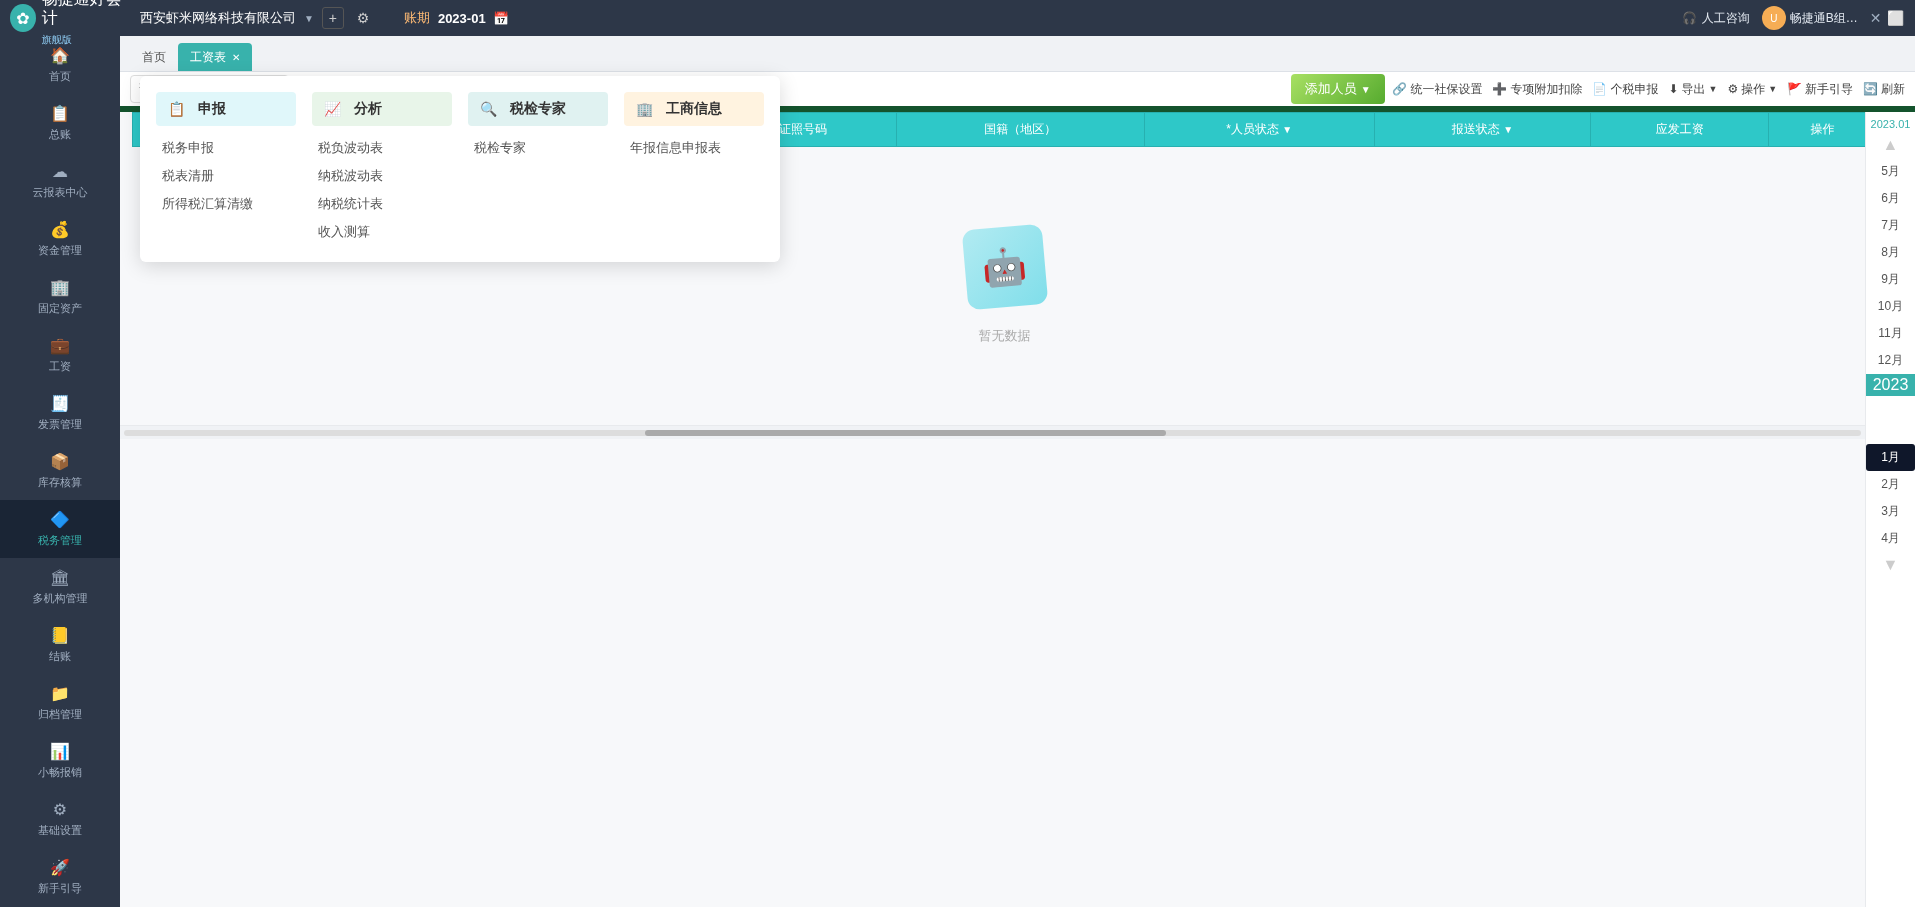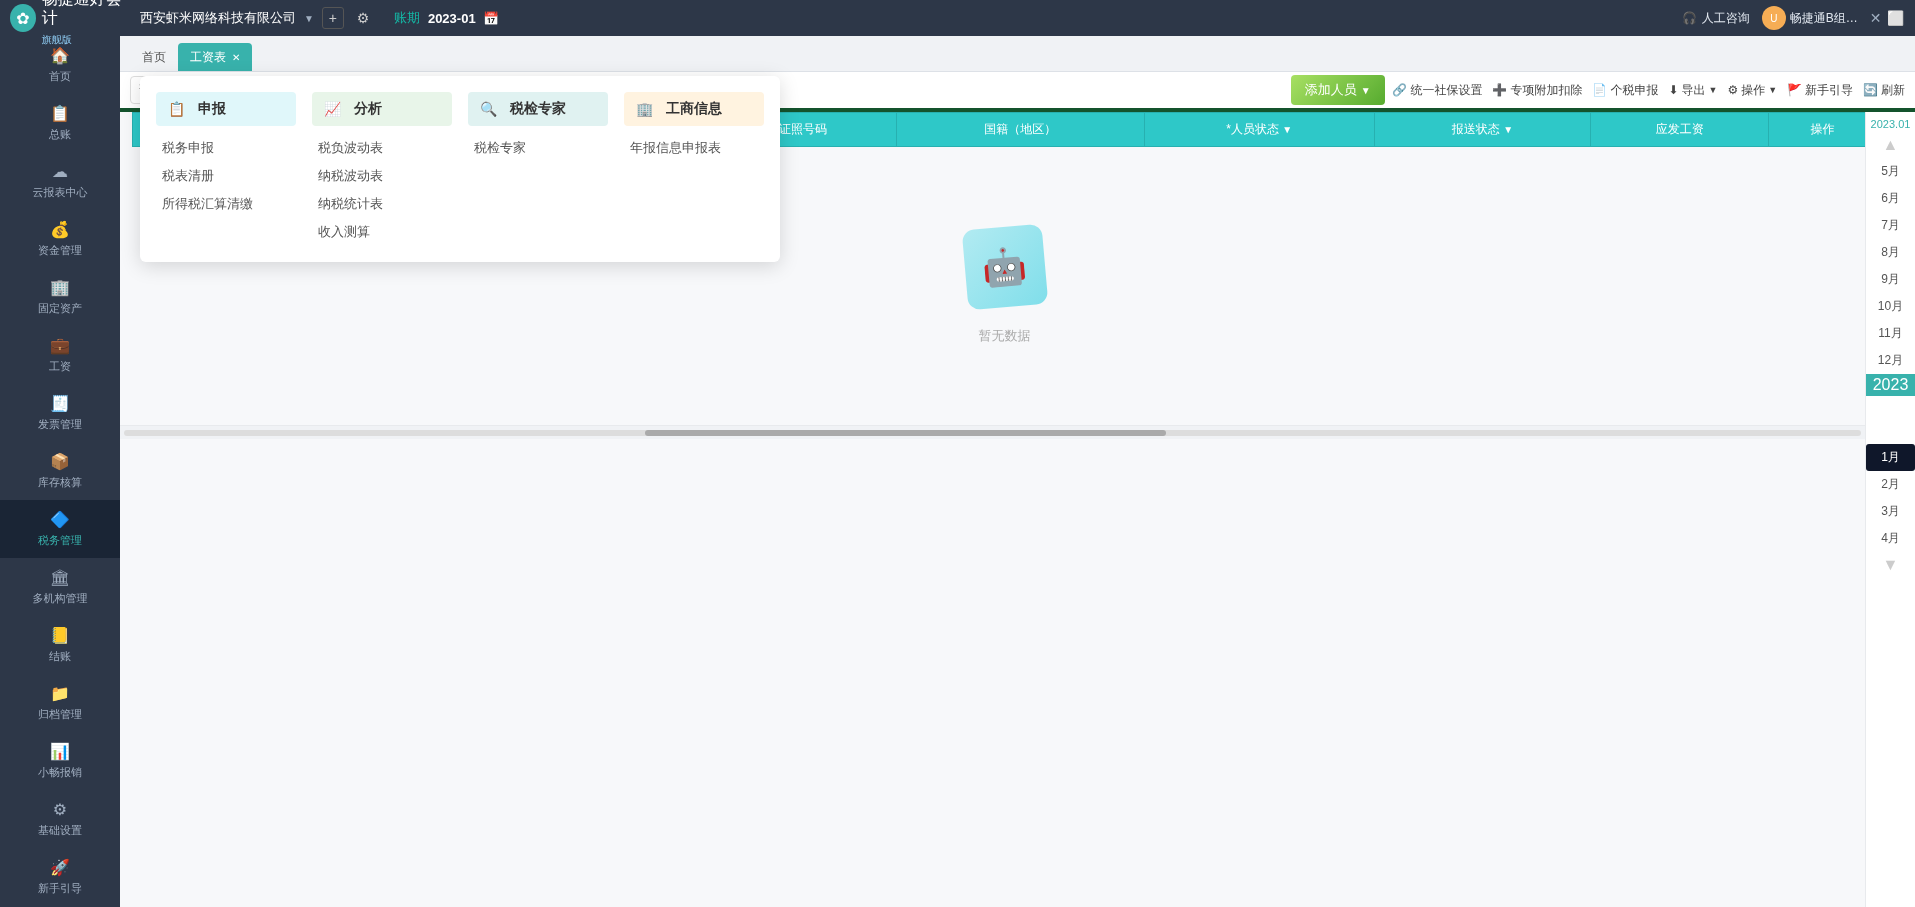--- a/index.html
+++ b/index.html
@@ -123,21 +123,21 @@
     .tab-home { color: #555; }
 
     
     .toolbar {
       height: 40px;
       background: #fff;
       display: flex;
       align-items: center;
       padding: 0 10px;
       gap: 8px;
-      border-bottom: 4px solid #14532d;
+      border-bottom: 6px solid #14532d;
       flex-shrink: 0;
     }
     .search-box {
       display: flex; align-items: center;
       border: 1px solid #ddd;
       border-radius: 4px;
       padding: 0 8px;
       height: 28px;
       background: #fff;
       gap: 6px;
@@ -381,21 +381,21 @@
       <div class="logo-text">畅捷通好会计</div>
       <div class="logo-sub">旗舰版</div>
     </div>
   </div>
 
   <div class="company-area">
     <span class="company-name">西安虾米网络科技有限公司</span>
     <span class="chevron-down">▼</span>
     <div class="plus-btn">+</div>
     <div class="settings-btn">⚙</div>
-    <span style="margin-left:12px;color:#14b8a6;">账期</span>
+    <span style="margin-left:22px;color:#fdba74;">账期</span>
     <span style="color:#fff;font-weight:bold;">2023-01</span>
     <span style="font-size:13px;cursor:pointer;">📅</span>
   </div>
 
   <div class="header-right">
     <div class="user-service">
       <span>🎧</span>
       <span>人工咨询</span>
     </div>
     <div class="user-service">

